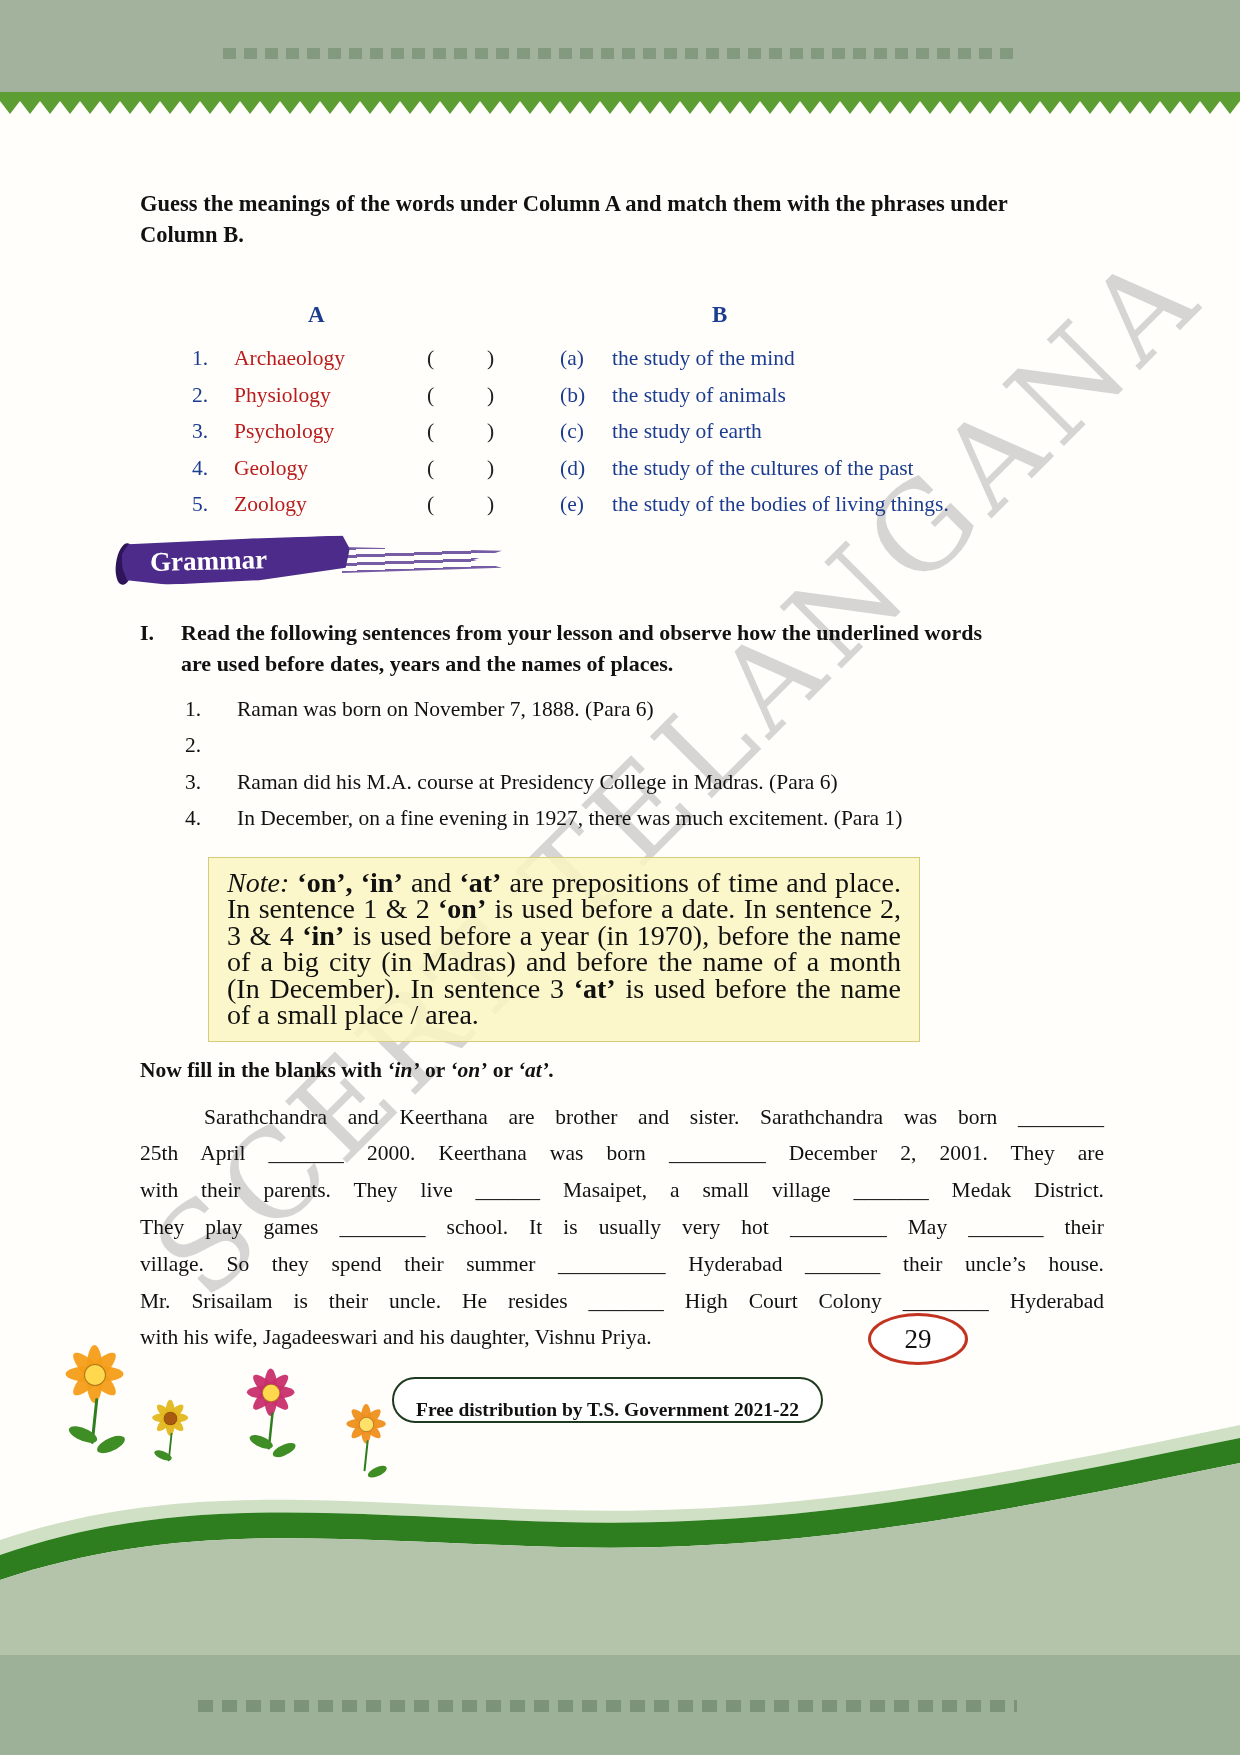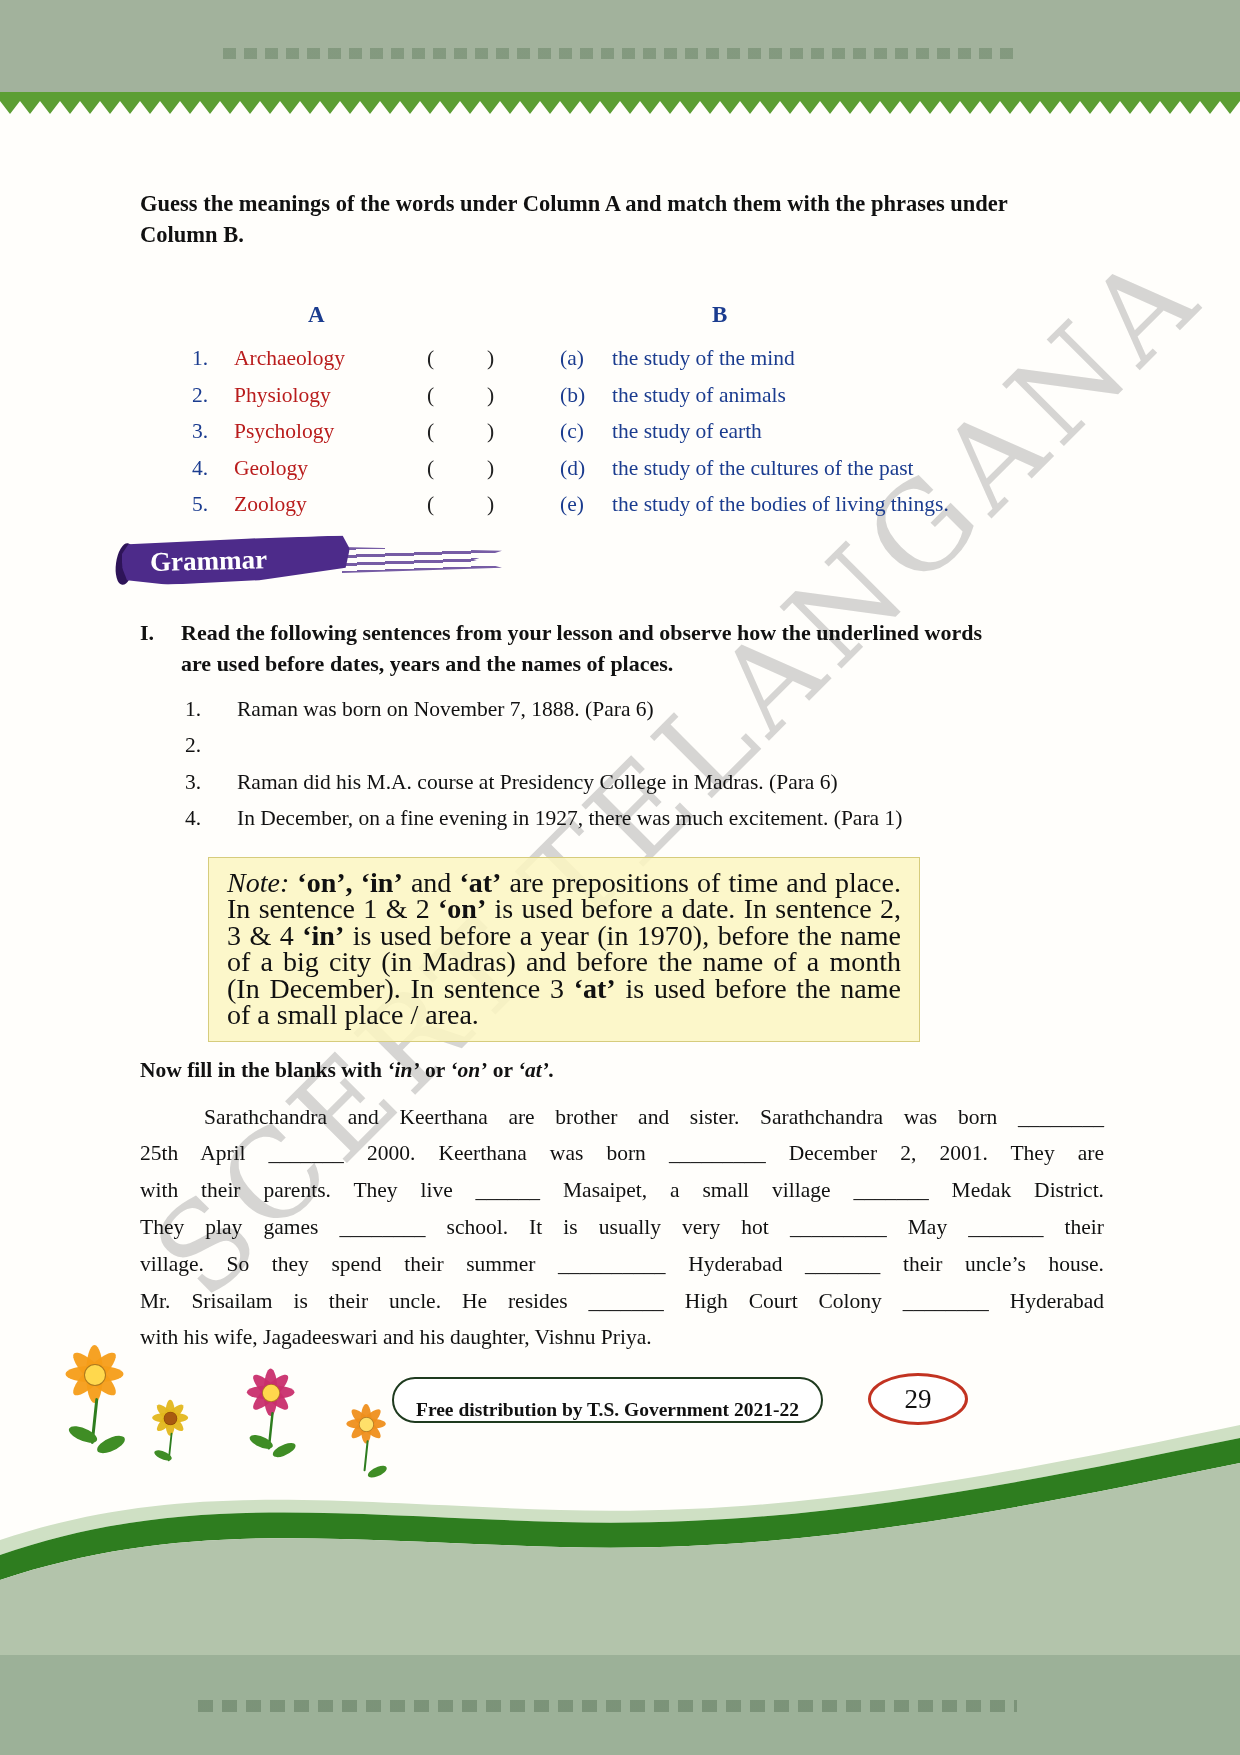--- a/index.html
+++ b/index.html
@@ -69,21 +69,21 @@
   .fillpara{margin-top:16px;font-size:21.5px;}
   .fline{line-height:36.8px;text-align:justify;text-align-last:justify;}
   .fline.indent{text-indent:64px;}
   .fline.last{text-align-last:left;}
 
   
   .footer-art{position:absolute;left:0;top:1335px;width:1240px;height:420px;z-index:2;}
   .badge{position:absolute;left:392px;top:1377px;height:46px;padding:0 22px;background:#fff;
         border:2px solid #1e3a1e;border-radius:26px;display:flex;align-items:flex-end;z-index:4;box-sizing:border-box;}
   .badge span{font-size:19.5px;font-weight:bold;white-space:nowrap;}
-  .pageno{position:absolute;left:868px;top:1373px;width:100px;height:52px;background:#fff;
+  .pageno{position:absolute;left:868px;top:1313px;width:100px;height:52px;background:#fff;
         border:3px solid #c23321;border-radius:50%;display:flex;align-items:center;justify-content:center;z-index:4;box-sizing:border-box;}
   .pageno span{font-size:27px;}
   .bottom-dashes{position:absolute;top:1700px;left:16%;width:66%;height:12px;z-index:3;
         background:repeating-linear-gradient(90deg,rgba(40,70,40,.28) 0 15px,transparent 15px 24px);}
 
   
   .flower{position:absolute;z-index:3;width:64px;height:64px;}
   .flower .p{position:absolute;left:50%;top:50%;width:17px;height:58px;margin:-29px 0 0 -8.5px;
         background:var(--pc);border-radius:50%;opacity:.95;}
   .r45{transform:rotate(45deg);} .r90{transform:rotate(90deg);} .r135{transform:rotate(135deg);}

